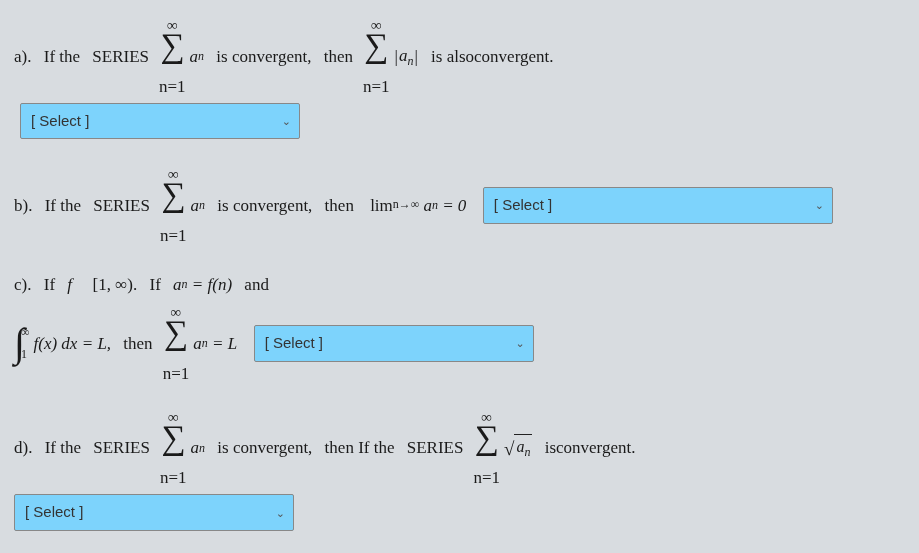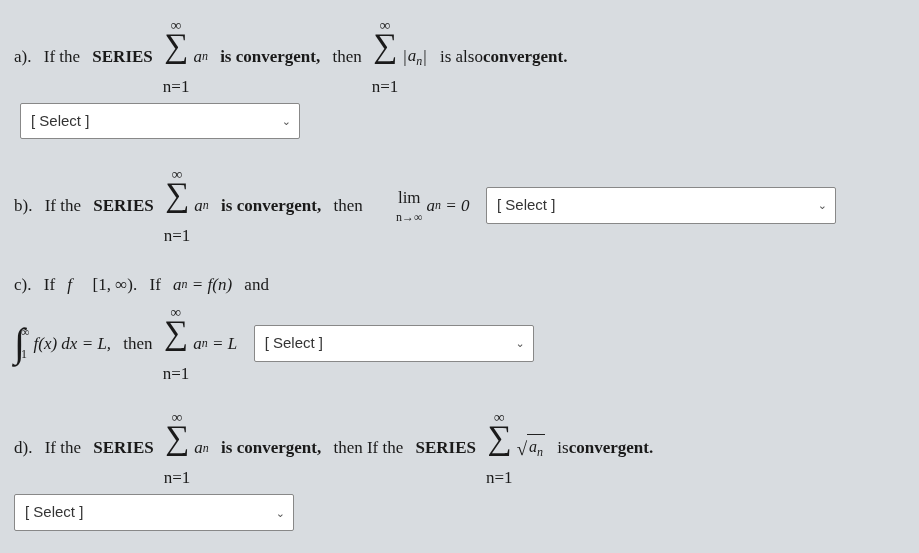--- a/index.html
+++ b/index.html
@@ -18,21 +18,21 @@
       align-items: center;
       flex-wrap: wrap;
       line-height: 1.5;
       margin-bottom: 8px;
     }
     .row > span, .row > .sigma-block, .row > .select, .row > .intblk {
       display: inline-flex;
       align-items: center;
       margin-right: 4px;
     }
-    .bold { font-weight: bold; }
+    .bold { font-weight: normal; }
     .it { font-style: italic; }
     .sigma-block {
       display: inline-flex;
       flex-direction: column;
       align-items: center;
       margin: 0 6px;
       font-family: Georgia, serif;
       line-height: 1;
     }
     .sigma-block .top {
@@ -42,23 +42,22 @@
     .sigma-block .sig {
       font-size: 34px;
       line-height: 0.9;
     }
     .sigma-block .bot {
       font-size: 17px;
       margin-top: 16px;
     }
     .limblk {
       display: inline-flex;
-      flex-direction: column;
-      align-items: center;
-      margin: 0 21px;
+      align-items: center;
+      margin: 0 4px;
     }
     .limblk .top { font-size: 17px; }
     .limblk .bot { font-size: 12px; margin-top: -3px; }
     .sub { font-size: 12px; vertical-align: sub; font-style: italic; }
     .intblk {
       display:inline-flex;
       align-items:center;
       margin-right:6px;
     }
     .intblk .int {
@@ -70,21 +69,21 @@
       display:inline-flex;
       flex-direction:column;
       font-size:12px;
       margin-left:-4px;
       line-height:1;
       height:34px;
       justify-content:space-between;
     }
     .select {
       border: 1px solid #888;
-      background: #ffffff;
+      background: #7dd3fc;
       padding: 6px 30px 6px 10px;
       font-family: Arial, sans-serif;
       font-size: 15px;
       color: #333;
       position: relative;
       border-radius: 2px;
       min-width: 120px;
     }
     .select.narrow { min-width: 280px; }
     .select .chev {

